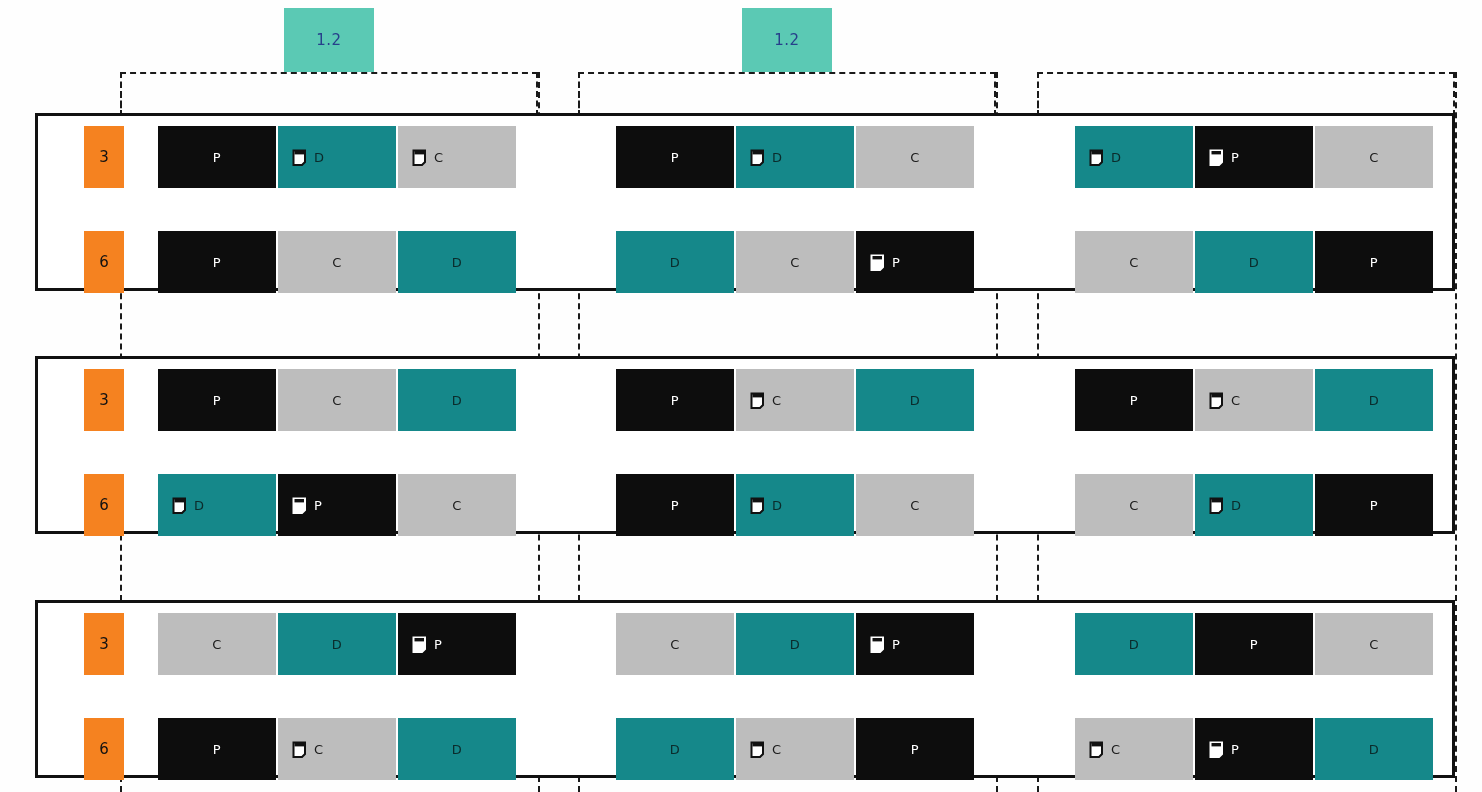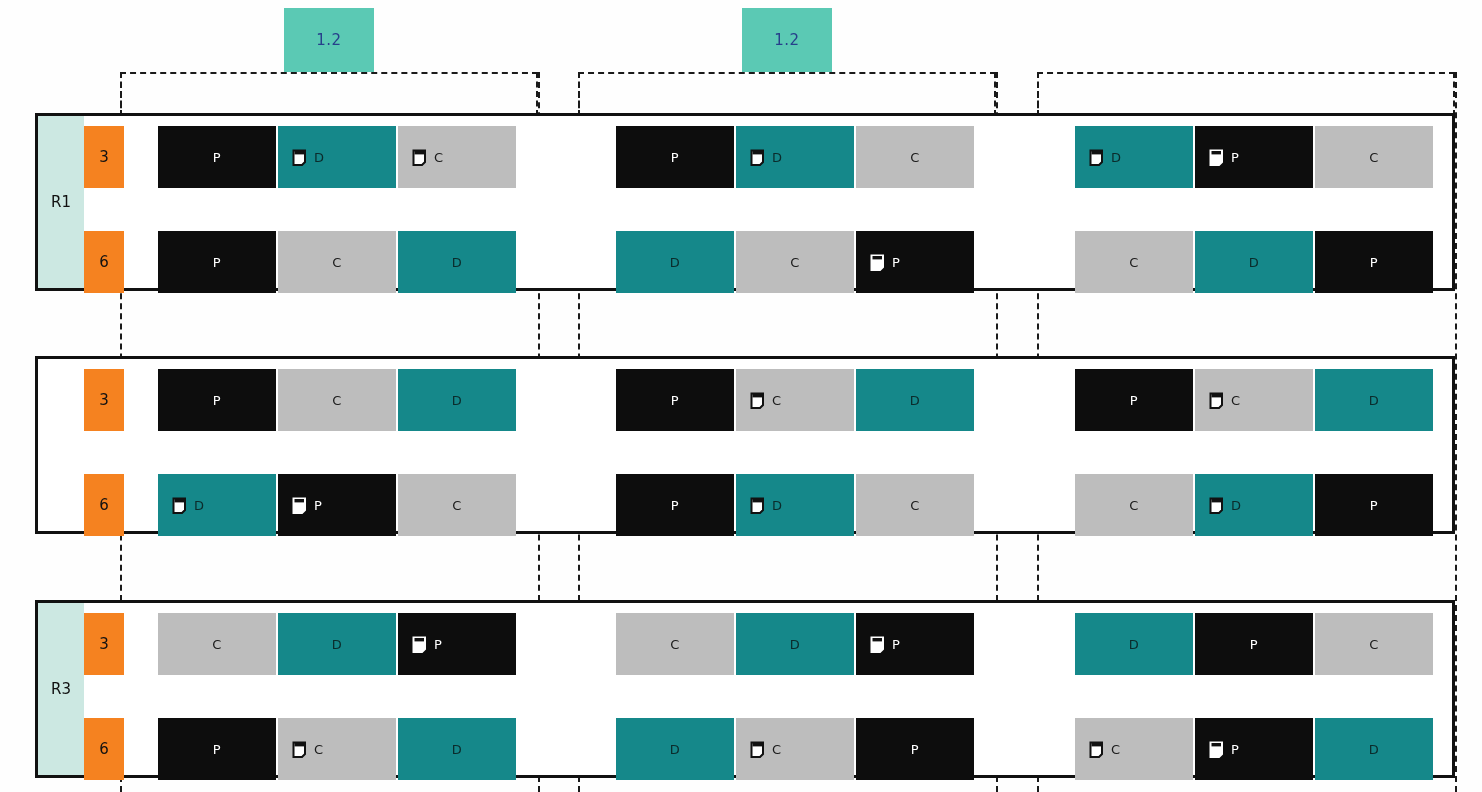--- a/index.html
+++ b/index.html
@@ -87,21 +87,20 @@
     <div class="dash-v" style="left: 120px; top: 72px; height: 720px;"></div>
     <div class="dash-v" style="left: 538px; top: 72px; height: 720px;"></div>
     <div class="grp-label" style="left: 742px; top: 8px; width: 90px; height: 64px;">1.2</div>
     <div class="dash-frame" style="left: 578px; top: 72px; width: 418px; height: 44px;"></div>
     <div class="dash-v" style="left: 578px; top: 72px; height: 720px;"></div>
     <div class="dash-v" style="left: 996px; top: 72px; height: 720px;"></div>
     <div class="dash-frame" style="left: 1037px; top: 72px; width: 418px; height: 44px;"></div>
     <div class="dash-v" style="left: 1037px; top: 72px; height: 720px;"></div>
     <div class="dash-v" style="left: 1455px; top: 72px; height: 720px;"></div>
     <div class="rowblock" style="left: 35px; top: 113px; width: 1420px; height: 178px;">
-      <div class="rb-label">R1</div>
       <div class="rb-num" style="top: 10px; height: 62px;">3</div>
       <div class="tile t-P" style="left: 120px; top: 10px; width: 118px; height: 62px;">
         <span class="lbl">P</span>
       </div>
       <div class="tile t-D has-icon" style="left: 240px; top: 10px; width: 118px; height: 62px;">
         <span class="note-icon">
           <svg viewBox="0 0 15 17" xmlns="http://www.w3.org/2000/svg">
             <path d="M1.5 1.5 H13 V13 L10 16 H1.5 Z" fill="#ffffff" stroke="#111111" stroke-width="2"></path>
             <rect x="2.5" y="2" width="9.5" height="3.4" fill="#111111"></rect>
           </svg>
@@ -276,21 +275,20 @@
             <rect x="2.5" y="2" width="9.5" height="3.4" fill="#111111"></rect>
           </svg>
         </span>
         <span class="lbl">D</span>
       </div>
       <div class="tile t-P" style="left: 1277px; top: 115px; width: 118px; height: 62px;">
         <span class="lbl">P</span>
       </div>
     </div>
     <div class="rowblock" style="left: 35px; top: 600px; width: 1420px; height: 178px;">
-      <div class="rb-label">R3</div>
       <div class="rb-num" style="top: 10px; height: 62px;">3</div>
       <div class="tile t-C" style="left: 120px; top: 10px; width: 118px; height: 62px;">
         <span class="lbl">C</span>
       </div>
       <div class="tile t-D" style="left: 240px; top: 10px; width: 118px; height: 62px;">
         <span class="lbl">D</span>
       </div>
       <div class="tile t-P has-icon" style="left: 360px; top: 10px; width: 118px; height: 62px;">
         <span class="note-icon">
           <svg viewBox="0 0 15 17" xmlns="http://www.w3.org/2000/svg">

